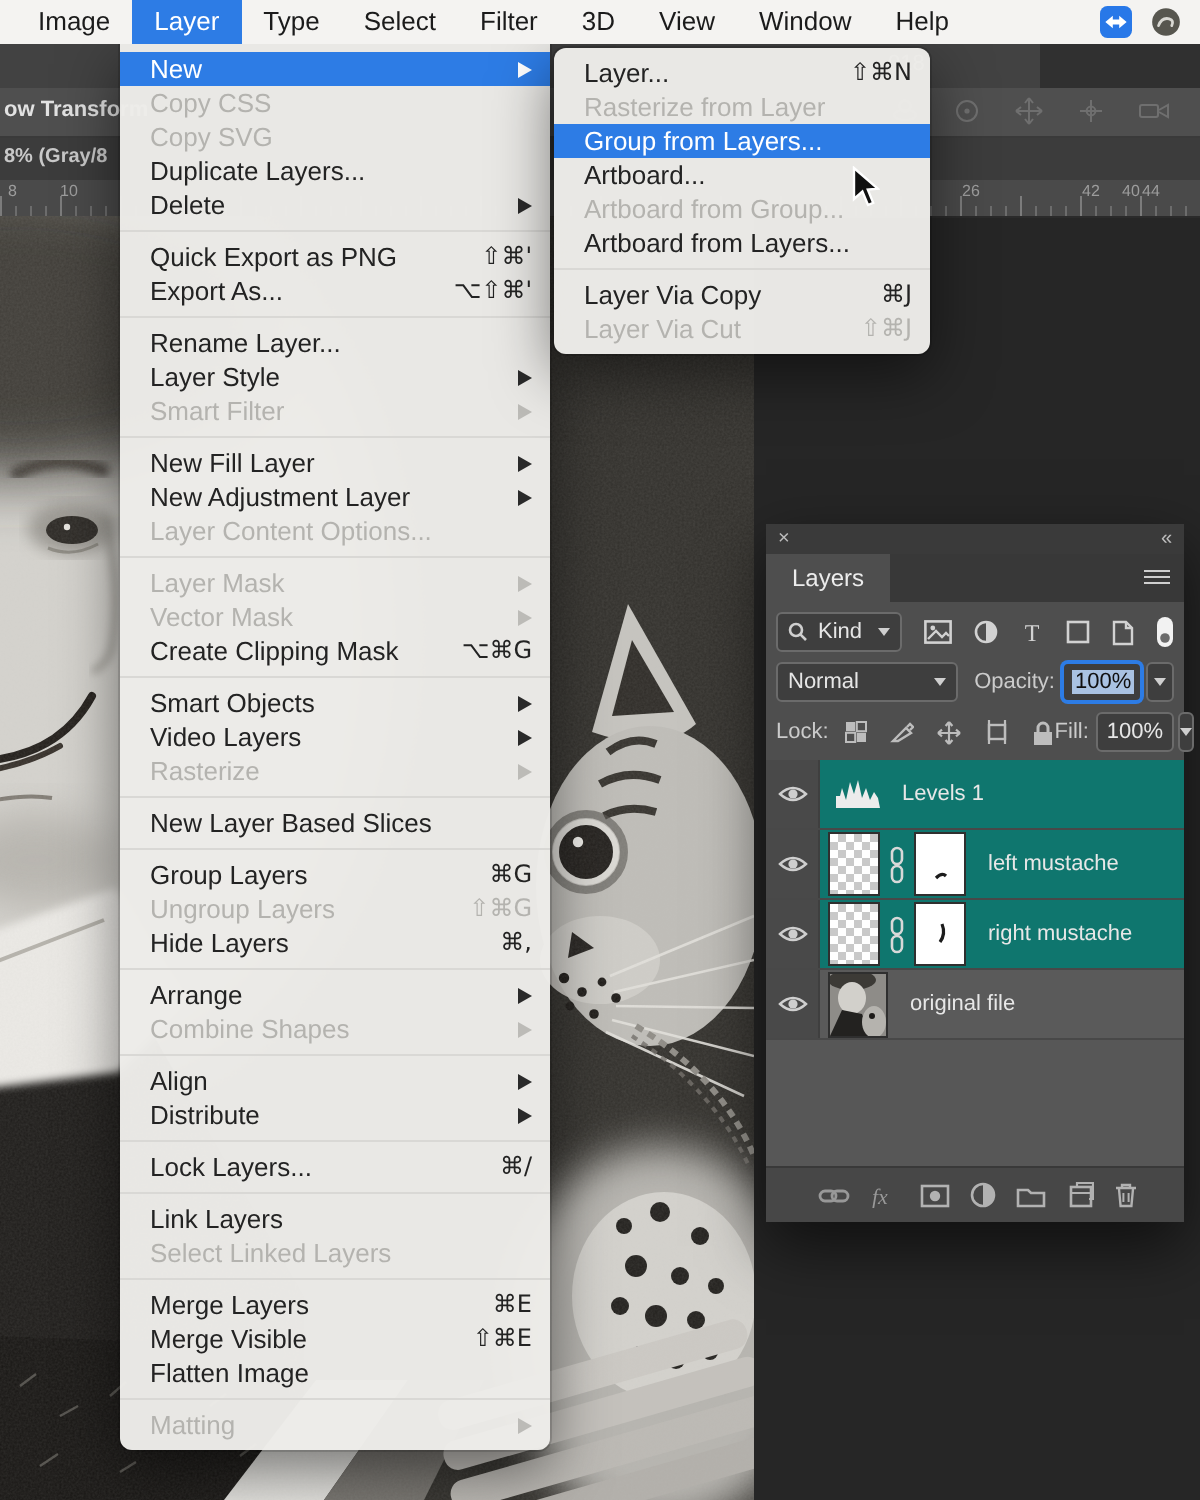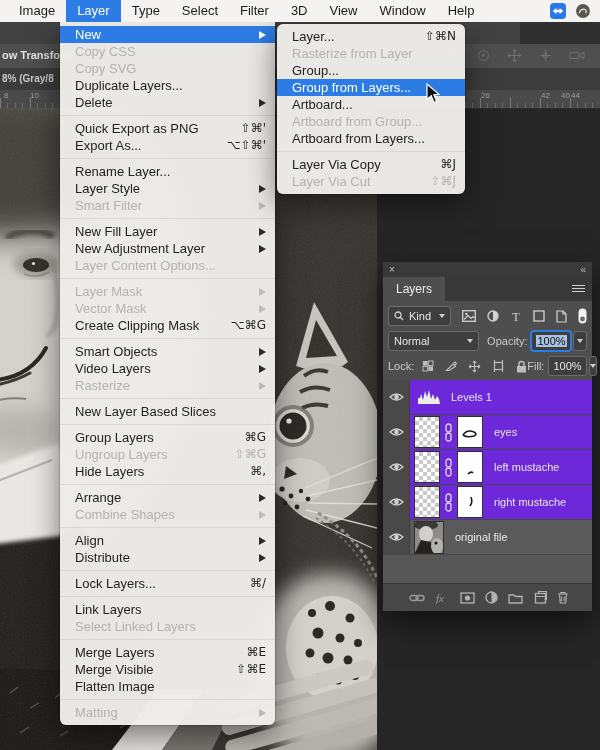--- a/index.html
+++ b/index.html
@@ -70,21 +70,21 @@
         display:flex;align-items:center;padding:0 4px;color:#e6e6e6;}
   .valbox.focus{border-color:#2d7ce5;box-shadow:0 0 0 1px #2d7ce5;}
   .valbox .sel{background:#a9c2e2;color:#101010;padding:0 1px;}
   .chevbox{width:14px;height:18px;background:#3e3e3e;border:1px solid #6b6b6b;border-radius:3px;
         display:flex;align-items:center;justify-content:center;margin-left:2px;}
   .ficons{display:flex;align-items:center;gap:11px;margin-left:11px;flex:1;}
   .plabel{color:#cbcbcb;}
   .list-zone{position:absolute;top:118px;left:0;right:0;bottom:27px;background:#575757;}
   .layer-row{height:35px;box-sizing:border-box;border-bottom:1px solid #484848;
         display:flex;align-items:stretch;background:#5a5a5a;}
-  .layer-row.selected{background:#6d28d9;}
+  .layer-row.selected{background:#0f766e;}
   .gutter{width:26px;background:#494949;border-right:1px solid #3f3f3f;
         display:flex;align-items:center;justify-content:center;flex:0 0 auto;}
   .row-content{display:flex;align-items:center;padding-left:4px;gap:4px;flex:1;min-width:0;}
   .lname{margin-left:7px;color:#e7e7e7;white-space:nowrap;overflow:hidden;}
   .checker{width:24px;height:30px;border:1px solid #2f2f2f;background-color:#fff;
     background-image:linear-gradient(45deg,#c9c9c9 25%,transparent 25% 75%,#c9c9c9 75%),
                      linear-gradient(45deg,#c9c9c9 25%,transparent 25% 75%,#c9c9c9 75%);
     background-size:8px 8px;background-position:0 0,4px 4px;flex:0 0 auto;}
   .maskthumb{width:24px;height:30px;border:1px solid #2f2f2f;background:#fff;flex:0 0 auto;
         display:flex;align-items:center;justify-content:center;}
@@ -419,23 +419,20 @@
 
   <div class="menu" id="new-submenu">
     <div>
         <div class="item">
           <span class="label">Layer...</span>
           <span class="shortcut">⇧⌘N</span>
         </div>
         <div class="item disabled">
           <span class="label">Rasterize from Layer</span>
         </div>
-        <div class="item">
-          <span class="label">Group...</span>
-        </div>
         <div class="item highlighted">
           <span class="label">Group from Layers...</span>
         </div>
         <div class="item">
           <span class="label">Artboard...</span>
         </div>
         <div class="item disabled">
           <span class="label">Artboard from Group...</span>
         </div>
         <div class="item">
@@ -552,41 +549,20 @@
             <svg width="15" height="10" viewBox="0 0 15 10">
               <path d="M1 5 Q7.5 -1 14 5 Q7.5 11 1 5 Z" fill="none" stroke="#cfcfcf" stroke-width="1.2"></path>
               <circle cx="7.5" cy="5" r="2.3" fill="#cfcfcf"></circle>
             </svg>
           </div>
           <div class="row-content">
             <span style="margin-left:4px;"><svg width="22" height="16" viewBox="0 0 22 16">
                 <path d="M0 16 L0 10 2 10 3 6 5 12 7 3 9 9 11 2 13 11 15 6 17 12 19 8 21 11 22 16 Z" fill="#ececec"></path>
               </svg></span>
             <span class="lname">Levels 1</span>
-          </div>
-        </div>
-        <div class="layer-row selected">
-          <div class="gutter">
-            <svg width="15" height="10" viewBox="0 0 15 10">
-              <path d="M1 5 Q7.5 -1 14 5 Q7.5 11 1 5 Z" fill="none" stroke="#cfcfcf" stroke-width="1.2"></path>
-              <circle cx="7.5" cy="5" r="2.3" fill="#cfcfcf"></circle>
-            </svg>
-          </div>
-          <div class="row-content">
-            <div class="checker"></div>
-            <svg width="9" height="19" viewBox="0 0 9 19">
-              <rect x="2" y="1" width="5" height="8" rx="2.5" fill="none" stroke="#d8d8d8" stroke-width="1.3"></rect>
-              <rect x="2" y="10" width="5" height="8" rx="2.5" fill="none" stroke="#d8d8d8" stroke-width="1.3"></rect>
-            </svg>
-            <div class="maskthumb">
-              <svg width="24" height="30" viewBox="0 0 24 30">
-                <path d="M5 18 q4 -6 11 -3 q4 2 0 4 q-7 2 -11 -1" fill="none" stroke="#1c1c1c" stroke-width="1.6"></path>
-              </svg>
-            </div>
-            <span class="lname">eyes</span>
           </div>
         </div>
         <div class="layer-row selected">
           <div class="gutter">
             <svg width="15" height="10" viewBox="0 0 15 10">
               <path d="M1 5 Q7.5 -1 14 5 Q7.5 11 1 5 Z" fill="none" stroke="#cfcfcf" stroke-width="1.2"></path>
               <circle cx="7.5" cy="5" r="2.3" fill="#cfcfcf"></circle>
             </svg>
           </div>
           <div class="row-content">

